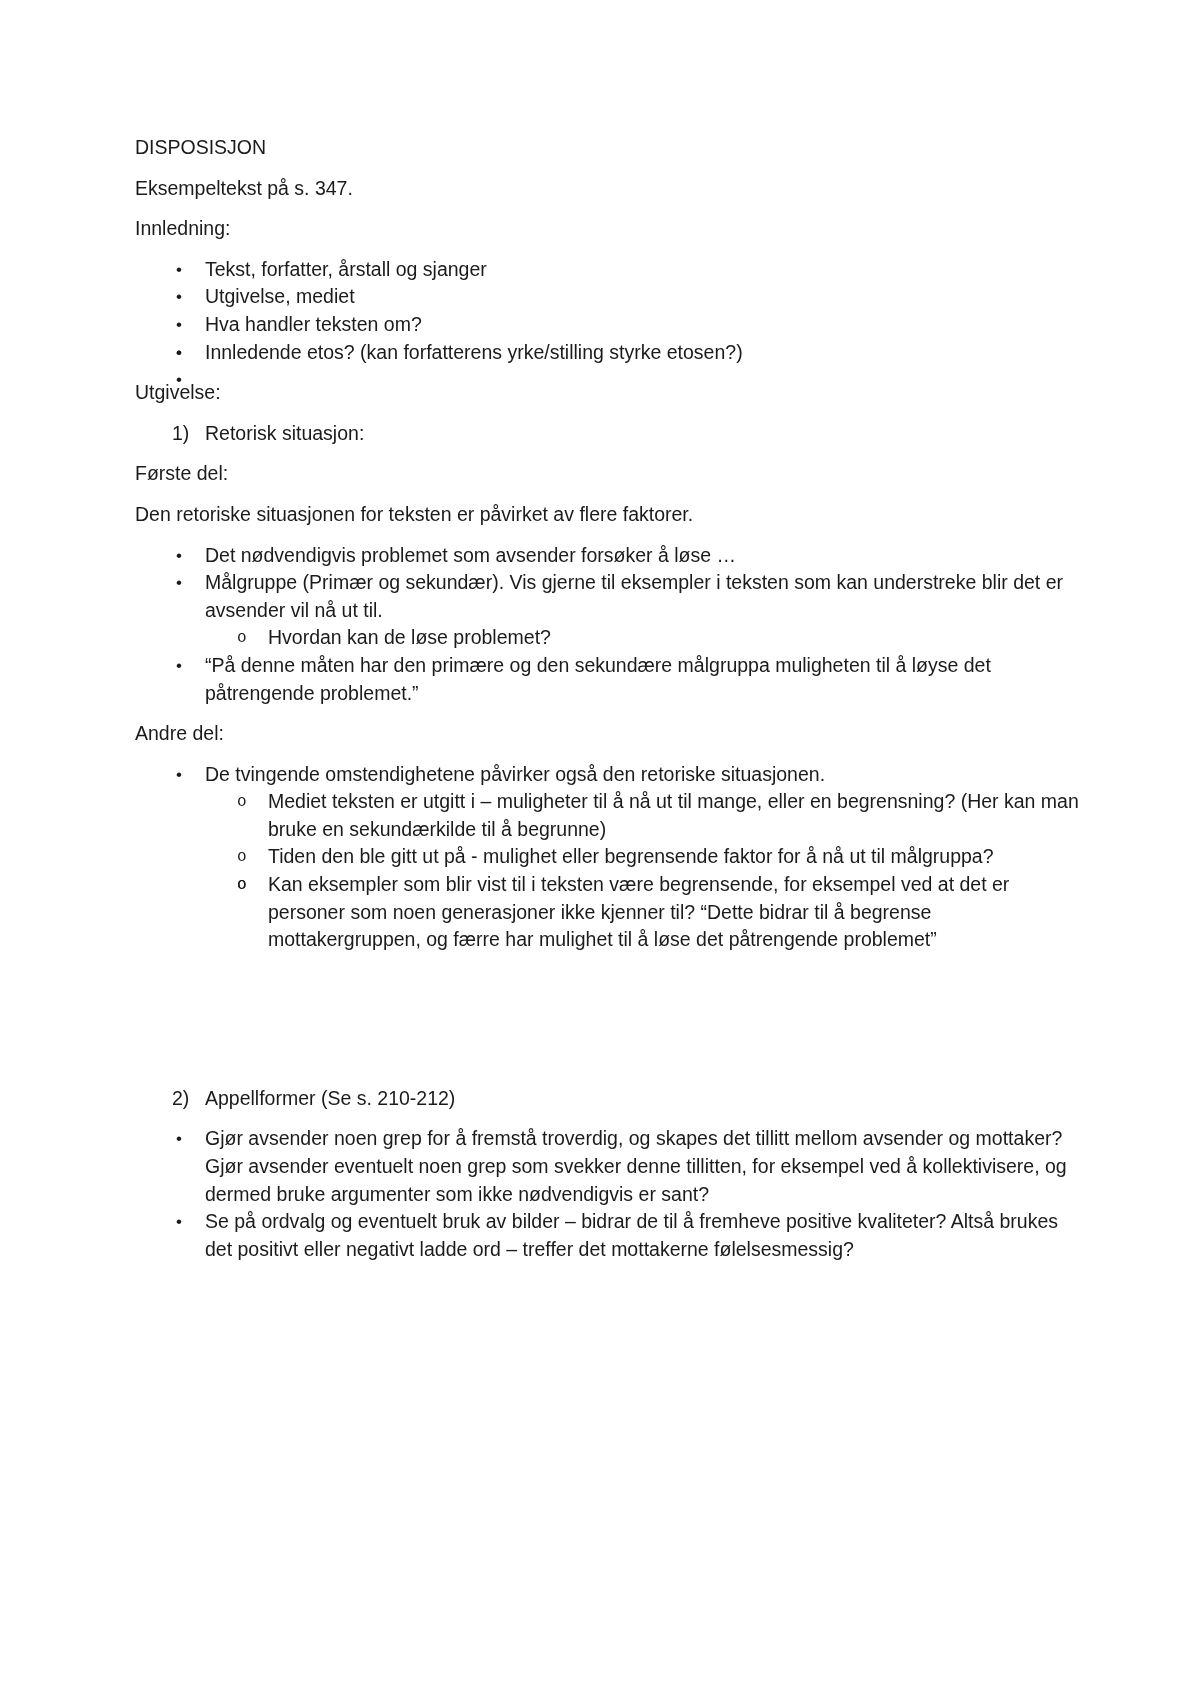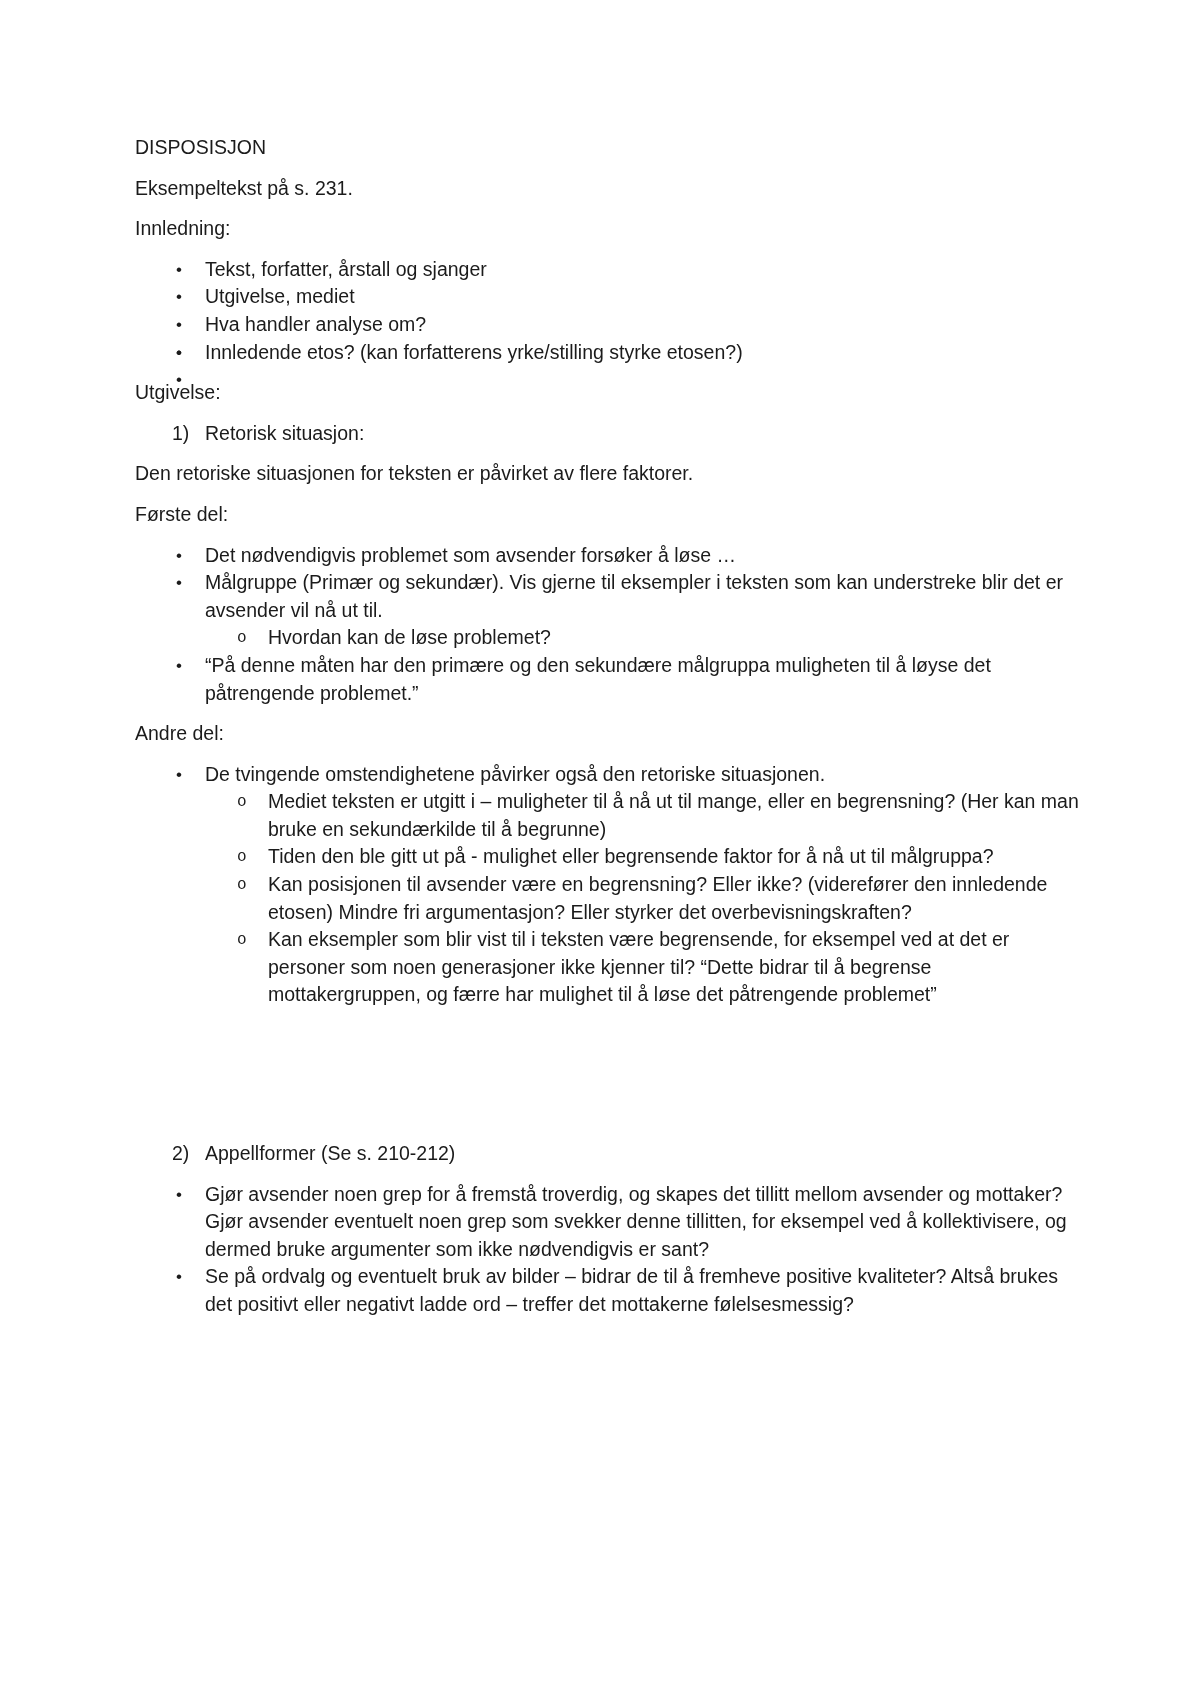--- a/index.html
+++ b/index.html
@@ -60,46 +60,46 @@
     font-family: "Liberation Mono", monospace;
     font-size: 16px;
   }
   .spacer { width: 100%; }
 </style>
 </head>
 <body>
 
 <div class="doc" id="doc-root" style="color: rgb(27, 27, 27); background: rgb(255, 255, 255);">
     <div class="para">DISPOSISJON</div>
-    <div class="para">Eksempeltekst på s. 231.</div>
+    <div class="para">Eksempeltekst på s. 347.</div>
     <div class="para">Innledning:</div>
     <ul class="list">
       <li class="li l1"><span class="marker">•</span><span>Tekst, forfatter, årstall og sjanger</span></li>
       <li class="li l1"><span class="marker">•</span><span>Utgivelse, mediet</span></li>
-      <li class="li l1"><span class="marker">•</span><span>Hva handler analyse om?</span></li>
+      <li class="li l1"><span class="marker">•</span><span>Hva handler teksten om?</span></li>
       <li class="li l1"><span class="marker">•</span></li>
       <li class="li l1"><span class="marker">•</span><span>Innledende etos? (kan forfatterens yrke/stilling styrke etosen?)</span></li>
       <li class="li l1"><span class="marker">•</span></li>
     </ul>
     <div class="para">Utgivelse:</div>
     <div class="num-para"><span class="num">1)</span><span>Retorisk situasjon:</span></div>
+    <div class="para">Første del:</div>
     <div class="para">Den retoriske situasjonen for teksten er påvirket av flere faktorer.</div>
-    <div class="para">Første del:</div>
     <ul class="list">
       <li class="li l1"><span class="marker">•</span><span>Det nødvendigvis problemet som avsender forsøker å løse …</span></li>
       <li class="li l1"><span class="marker">•</span><span>Målgruppe (Primær og sekundær). Vis gjerne til eksempler i teksten som kan understreke blir det er avsender vil nå ut til.</span></li>
       <li class="li l2"><span class="marker">o</span><span>Hvordan kan de løse problemet?</span></li>
       <li class="li l1"><span class="marker">•</span><span>“På denne måten har den primære og den sekundære målgruppa muligheten til å løyse det påtrengende problemet.”</span></li>
     </ul>
     <div class="para">Andre del:</div>
     <ul class="list">
       <li class="li l1"><span class="marker">•</span><span>De tvingende omstendighetene påvirker også den retoriske situasjonen.</span></li>
       <li class="li l2"><span class="marker">o</span><span>Mediet teksten er utgitt i – muligheter til å nå ut til mange, eller en begrensning? (Her kan man bruke en sekundærkilde til å begrunne)</span></li>
       <li class="li l2"><span class="marker">o</span><span>Tiden den ble gitt ut på - mulighet eller begrensende faktor for å nå ut til målgruppa?</span></li>
-      <li class="li l2"><span class="marker">o</span><span>Kan posisjonen til avsender være en begrensning? Eller ikke? (viderefører den innledende etosen) Mindre fri argumentasjon? Eller styrker det overbevisningskraften?</span></li>
+      <li class="li l2"><span class="marker">o</span></li>
       <li class="li l2"><span class="marker">o</span><span>Kan eksempler som blir vist til i teksten være begrensende, for eksempel ved at det er personer som noen generasjoner ikke kjenner til? “Dette bidrar til å begrense mottakergruppen, og færre har mulighet til å løse det påtrengende problemet”</span></li>
     </ul>
     <div class="spacer" style="height: 118px;"></div>
     <div class="num-para"><span class="num">2)</span><span>Appellformer (Se s. 210-212)</span></div>
     <ul class="list">
       <li class="li l1"><span class="marker">•</span><span>Gjør avsender noen grep for å fremstå troverdig, og skapes det tillitt mellom avsender og mottaker? Gjør avsender eventuelt noen grep som svekker denne tillitten, for eksempel ved å kollektivisere, og dermed bruke argumenter som ikke nødvendigvis er sant?</span></li>
       <li class="li l1"><span class="marker">•</span><span>Se på ordvalg og eventuelt bruk av bilder – bidrar de til å fremheve positive kvaliteter? Altså brukes det positivt eller negativt ladde ord – treffer det mottakerne følelsesmessig?</span></li>
     </ul>
   </div>
 

